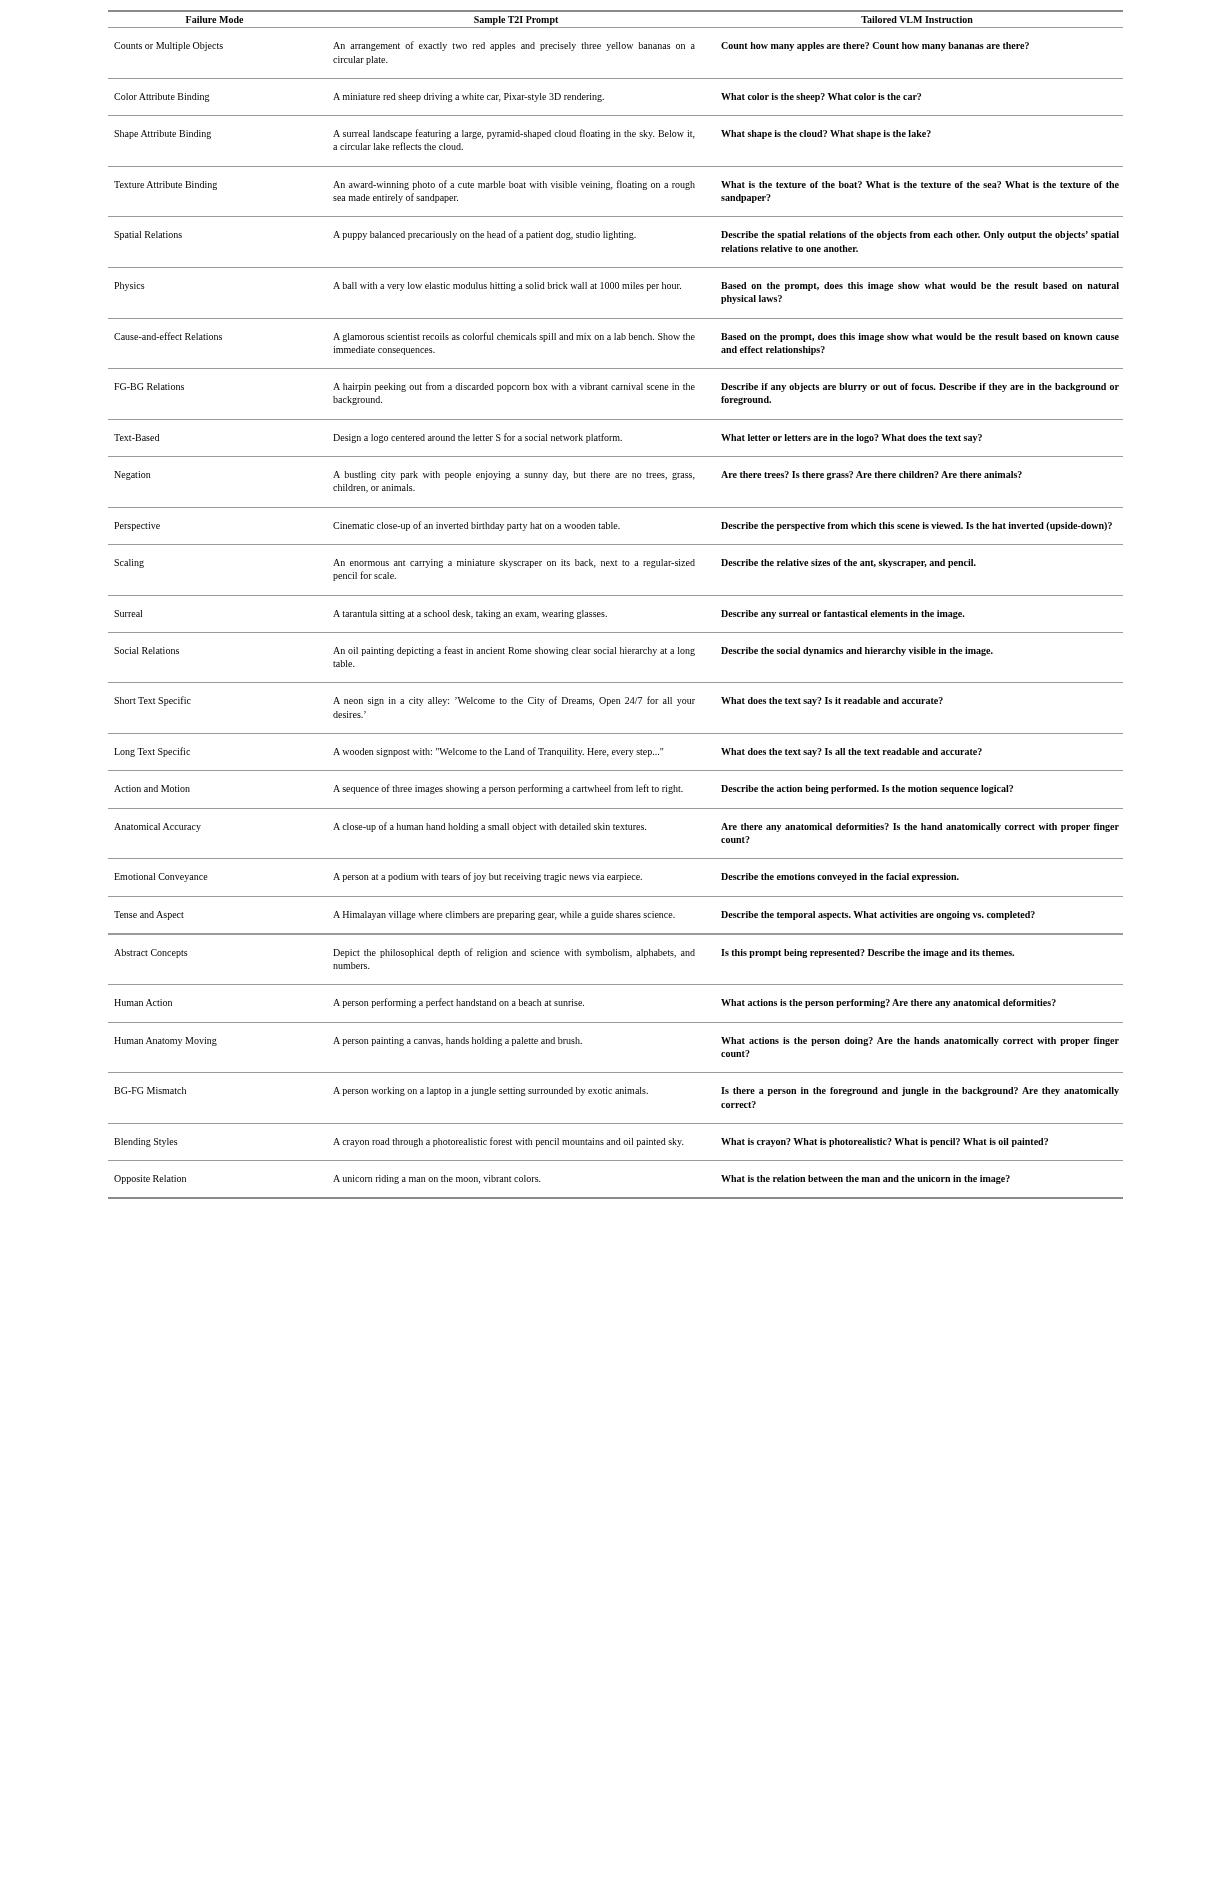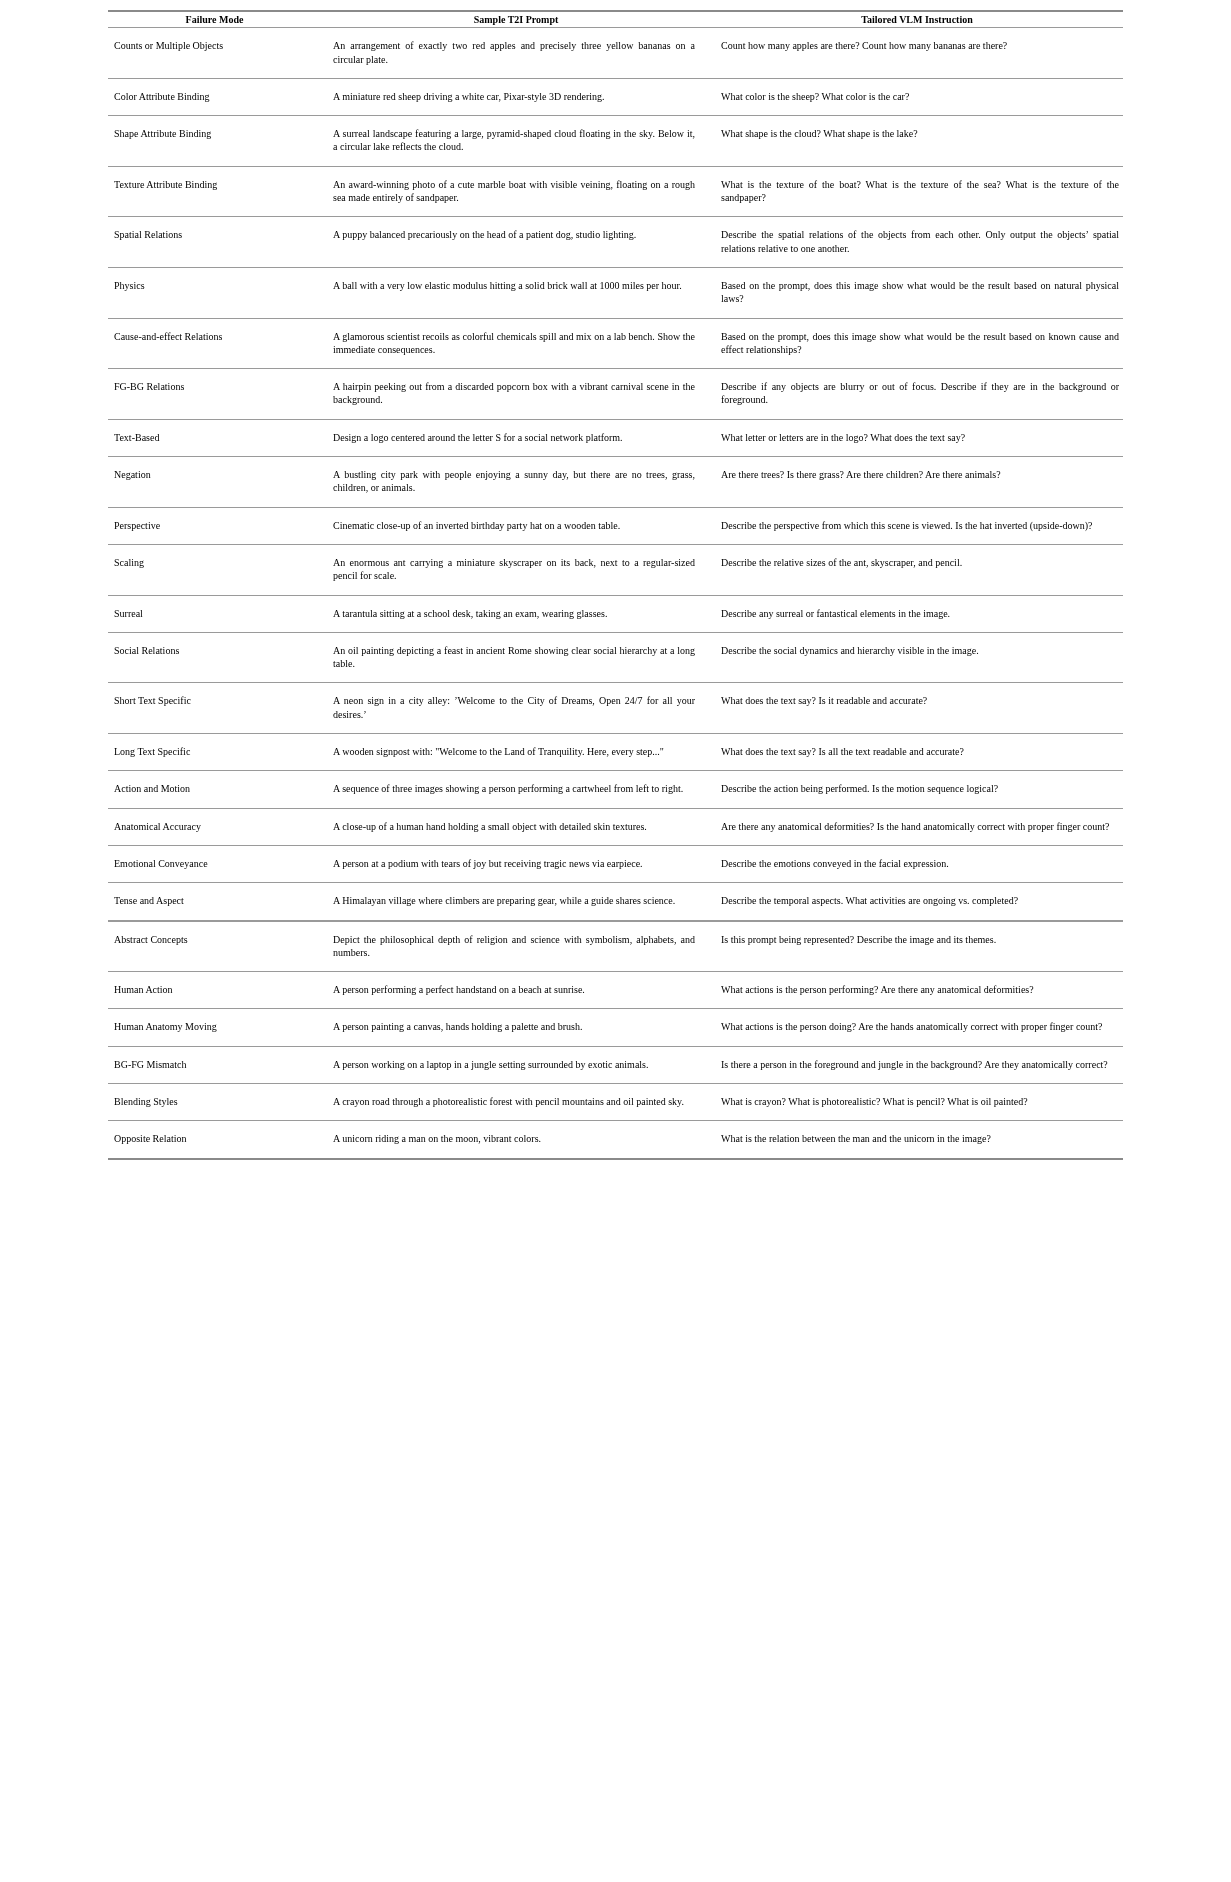--- a/index.html
+++ b/index.html
@@ -76,21 +76,21 @@
 
   tbody td {
     vertical-align: top;
     padding: 11px 14px 12px 6px;
     text-align: justify;
     text-justify: inter-word;
     hyphens: none;
   }
   tbody td.cell-mode   { padding-right: 18px; margin-left: 20px; }
   tbody td.cell-prompt { padding-left: 12px; padding-right: 16px; }
-  tbody td.cell-instr  { padding-left: 10px; padding-right: 4px; }
+  tbody td.cell-instr  { padding-left: 10px; padding-right: 4px; font-weight: bold; }
 </style>
 </head>
 <body>
 
 <div class="page">
 
   <div class="caption-sliver">
     <span>Table 5:</span>
   </div>
 

